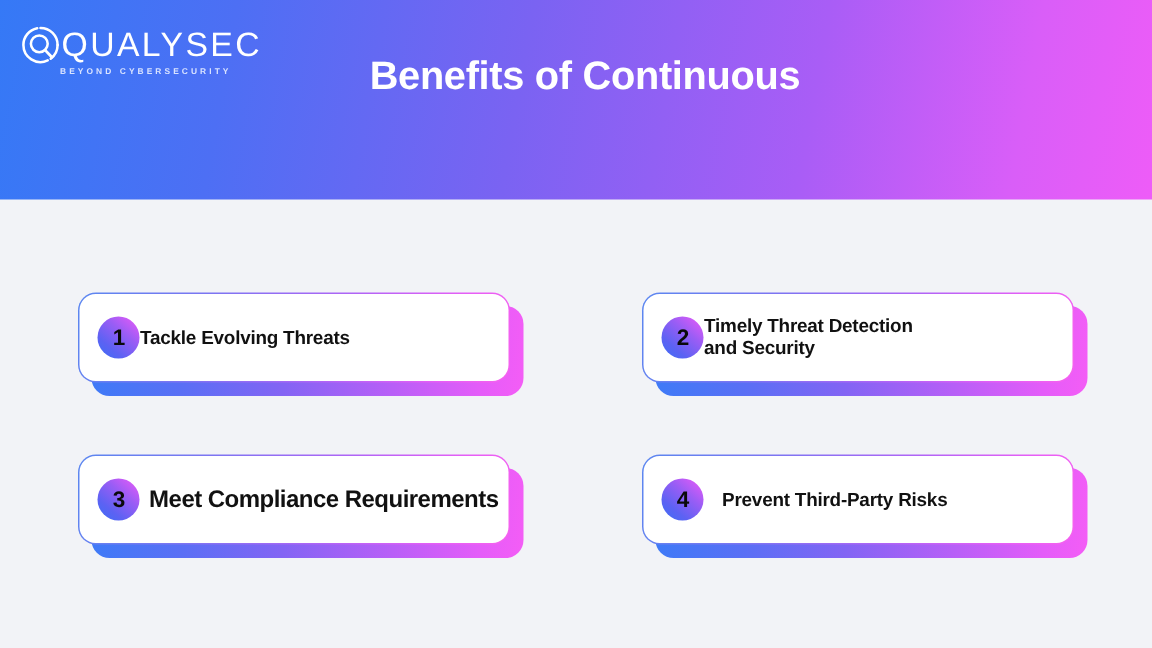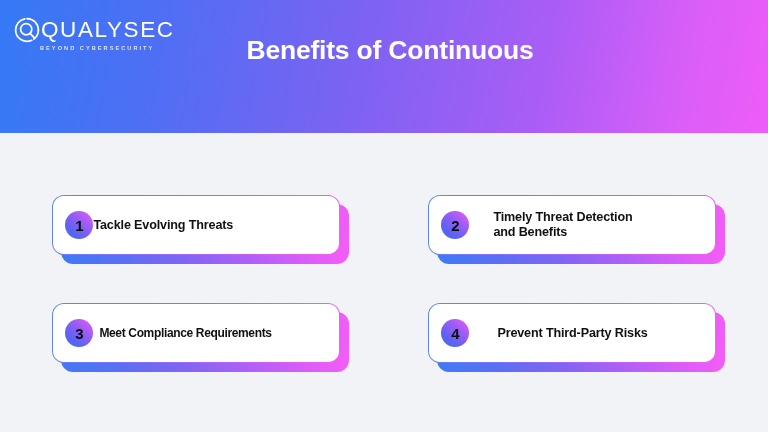--- a/index.html
+++ b/index.html
@@ -165,29 +165,29 @@
 
   .card-label {
     color: #111111;
     font-size: 12.6px;
     font-weight: 700;
     line-height: 15px;
     letter-spacing: -0.15px;
     font-family: "Liberation Sans", sans-serif;
   }
   .card-wrap.c3 .card-label {
-    font-size: 12px;
+    font-size: 16px;
     letter-spacing: -0.35px;
     margin-left: 6px;
   }
   .card-wrap.c2 .card-label {
-    margin-left: 24px;
+    margin-left: 0;
   }
   .card-wrap.c4 .card-label {
-    margin-left: 28px;
+    margin-left: 12px;
   }
   .card-label .l2 { display: block; }
 </style>
 </head>
 <body>
 
 <div class="poster">
 
   <div class="header">
 
@@ -225,21 +225,21 @@
       </div>
     </div>
 
     <div class="card-wrap c2">
       <div class="card-plate"></div>
       <div class="card-face">
         <div class="card-inner">
           <div class="badge">2</div>
           <div class="card-label">
             <span>Timely Threat Detection</span>
-            <span class="l2">and Benefits</span>
+            <span class="l2">and Security</span>
           </div>
         </div>
       </div>
     </div>
 
     <div class="card-wrap c3">
       <div class="card-plate"></div>
       <div class="card-face">
         <div class="card-inner">
           <div class="badge">3</div>

